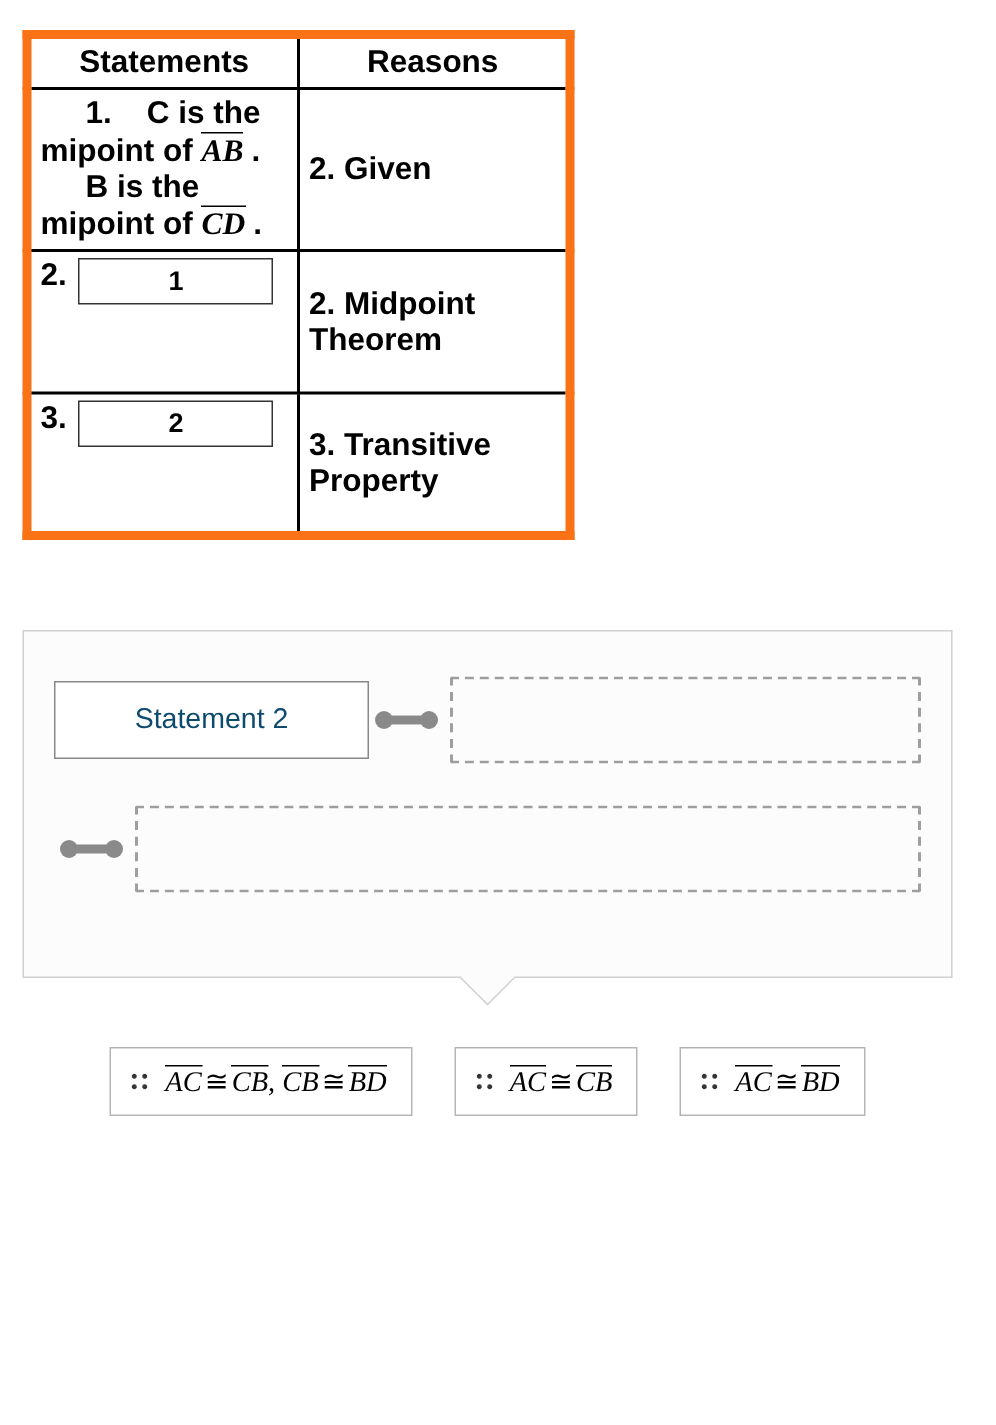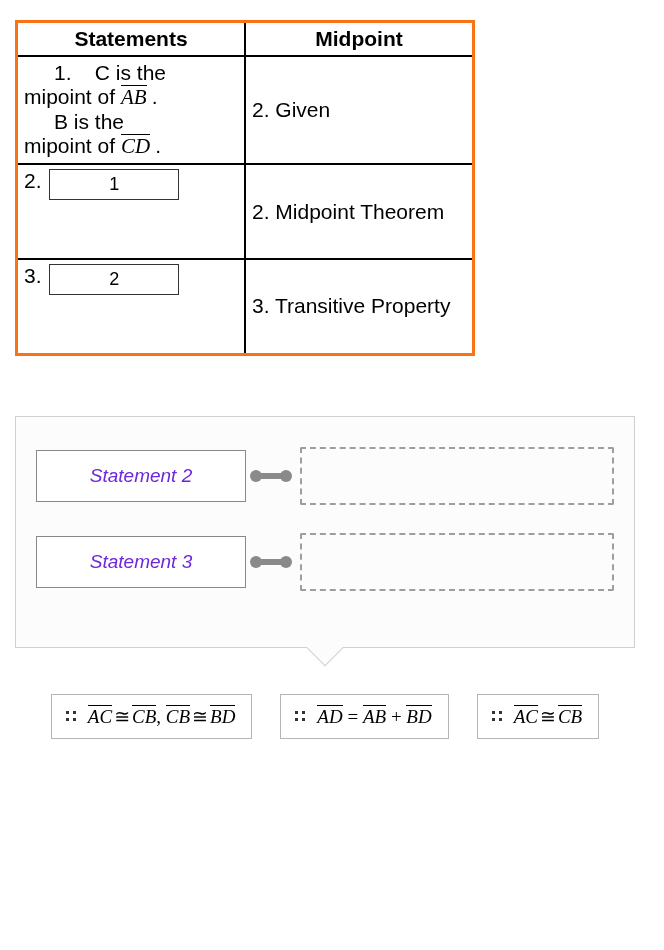--- a/index.html
+++ b/index.html
@@ -5,28 +5,29 @@
   * { box-sizing: border-box; }
   body {
     margin: 0;
     padding: 20px 15px;
     font-family: Arial, Helvetica, sans-serif;
     background: #fff;
     width: 664px;
   }
   .proof-table {
     border-collapse: collapse;
-    width: 460px;
-    border: 3px solid #f97316;
+    width: 368px;
+    border: 6px solid #f97316;
   }
   .proof-table th, .proof-table td {
     border: 2px solid #000;
     padding: 4px 6px;
     vertical-align: top;
     font-size: 21px;
+    font-weight: bold;
   }
   .proof-table th {
     text-align: center;
     font-weight: bold;
   }
   .reasons-col {
     width: 50%;
   }
   .row-num {
     display: inline-block;
@@ -70,22 +71,21 @@
   .match-row:last-child { margin-bottom: 0; }
   .match-label {
     width: 210px;
     height: 52px;
     border: 1.5px solid #888;
     background: #fff;
     display: flex;
     align-items: center;
     justify-content: center;
     font-size: 19px;
-    color: #6d28d9;
-    font-style: italic;
+    color: #0c4a6e;
   }
   .connector {
     width: 50px;
     display: flex;
     align-items: center;
     justify-content: center;
   }
   .connector svg { display: block; }
   .drop-zone {
     flex: 1;
@@ -153,21 +153,21 @@
     display:block;
   }
 </style>
 </head>
 <body>
 
 <table class="proof-table">
   <thead>
     <tr>
       <th>Statements</th>
-      <th class="reasons-col">Midpoint</th>
+      <th class="reasons-col">Reasons</th>
     </tr>
   </thead>
   <tbody>
     <tr>
       <td class="row1-stmt">
         <span class="indent">
           <span class="row-num">1.</span>&nbsp;&nbsp;&nbsp;
           <span>C is the</span>
         </span>
         <span class="line2">
@@ -207,21 +207,20 @@
     <div class="connector">
       <svg width="46" height="16" viewBox="0 0 46 16">
         <circle cx="8" cy="8" r="6" fill="#8a8a8a"></circle>
         <rect x="8" y="5" width="30" height="6" fill="#8a8a8a"></rect>
         <circle cx="38" cy="8" r="6" fill="#8a8a8a"></circle>
       </svg>
     </div>
     <div class="drop-zone"></div>
   </div>
   <div class="match-row">
-    <div class="match-label">Statement 3</div>
     <div class="connector">
       <svg width="46" height="16" viewBox="0 0 46 16">
         <circle cx="8" cy="8" r="6" fill="#8a8a8a"></circle>
         <rect x="8" y="5" width="30" height="6" fill="#8a8a8a"></rect>
         <circle cx="38" cy="8" r="6" fill="#8a8a8a"></circle>
       </svg>
     </div>
     <div class="drop-zone"></div>
   </div>
   <div class="notch"></div>
@@ -230,28 +229,28 @@
 <div class="options">
 
   <div class="option">
     <span class="drag-dots"></span>
     <span class="math">
       <span class="seg">AC</span><span class="cong">≅</span><span class="seg">CB</span><span>, </span>
       <span class="seg">CB</span><span class="cong">≅</span><span class="seg">BD</span>
     </span>
   </div>
 
-  <div class="option">
-    <span class="drag-dots"></span>
-    <span class="math">
-      <span class="seg">AD</span><span> = </span><span class="seg">AB</span><span> + </span><span class="seg">BD</span>
-    </span>
-  </div>
 
   <div class="option">
     <span class="drag-dots"></span>
     <span class="math">
       <span class="seg">AC</span><span class="cong">≅</span><span class="seg">CB</span>
     </span>
   </div>
 
+  <div class="option">
+    <span class="drag-dots"></span>
+    <span class="math">
+      <span class="seg">AC</span><span class="cong">≅</span><span class="seg">BD</span>
+    </span>
+  </div>
 
 </div>
 
 </body></html>

